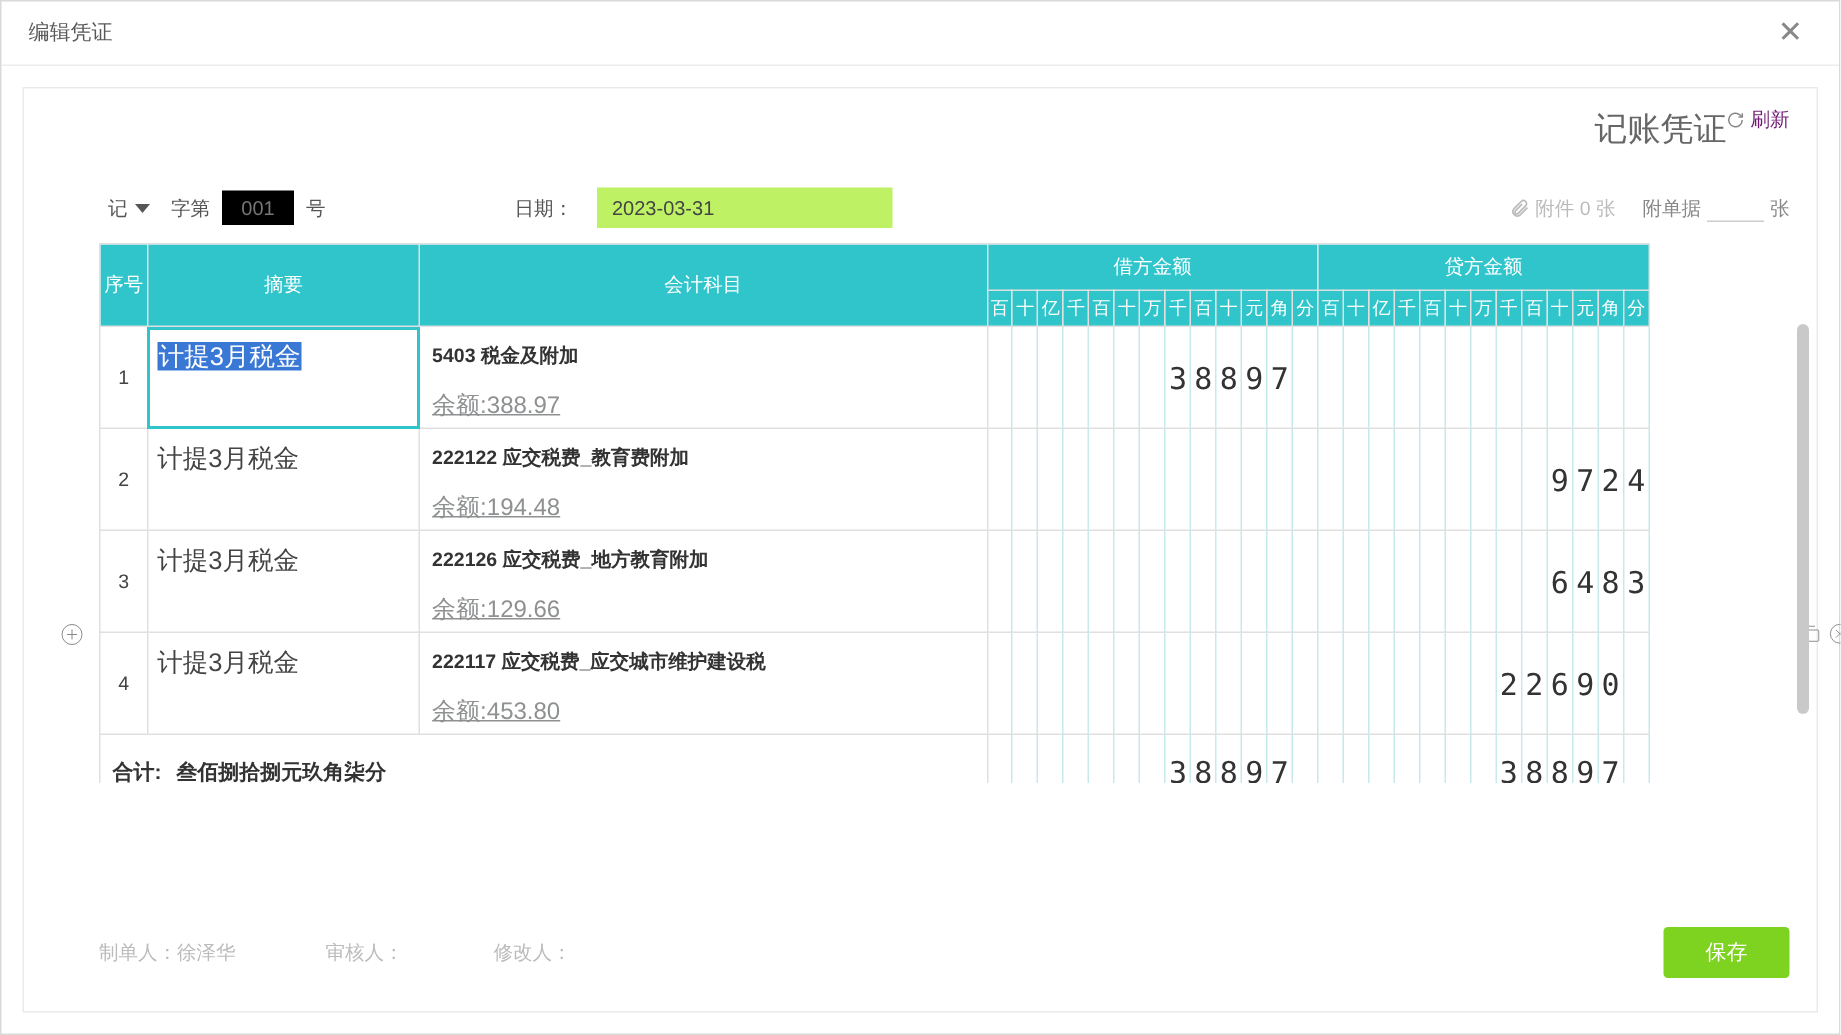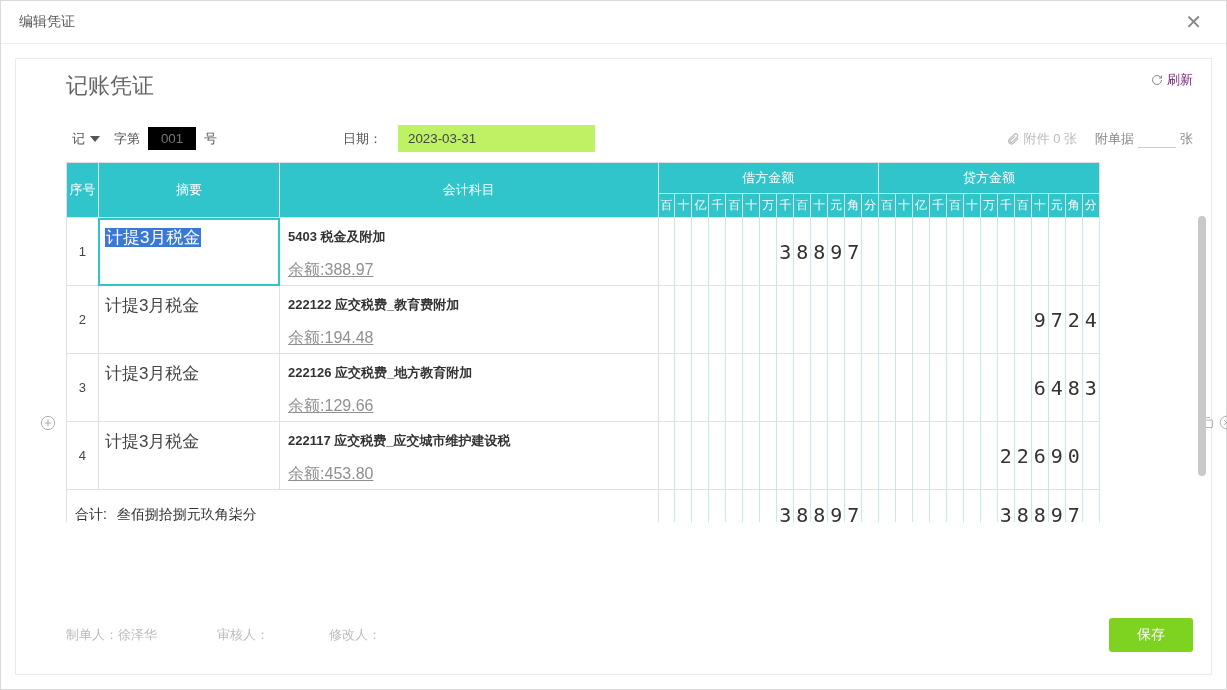--- a/index.html
+++ b/index.html
@@ -12,21 +12,21 @@
     --green: #7ed321;
     --ink: #333;
   }
   html,body{margin:0;padding:0;font-family:"Microsoft YaHei","PingFang SC",Arial,sans-serif;font-size:13px;color:var(--ink);background:#fff}
   .modal{width:1227px;height:690px;box-sizing:border-box;display:flex;flex-direction:column;border:1px solid #d9d9d9}
   .modal-header{display:flex;align-items:center;justify-content:space-between;padding:10px 18px;border-bottom:1px solid #eee}
   .modal-title{font-size:14px;color:#585858}
   .close-btn{font-size:20px;color:#888;cursor:pointer;background:none;border:none;line-height:1}
   .modal-body{flex:1;padding:14px 14px 14px 14px;display:flex;flex-direction:column;min-height:0}
   .card{flex:1;border:1px solid #eaeaea;padding:12px 18px 22px 50px;display:flex;flex-direction:column;min-height:0;position:relative}
-  .card-head{display:flex;align-items:flex-start;justify-content:space-between}
+  .card-head{display:flex;align-items:flex-start;justify-content:flex-end}
   .big-title{font-size:22px;color:#666}
   .refresh{color:#701a75;cursor:pointer;font-size:13px;display:flex;align-items:center;gap:4px}
   .refresh svg{width:12px;height:12px}
   .topbar{display:flex;align-items:center;justify-content:space-between;margin:24px 0 10px}
   .topbar-left{display:flex;align-items:center;gap:8px;color:#555}
   .voucher-word{display:flex;align-items:center;gap:5px;padding:4px 6px;cursor:pointer}
   .voucher-no{width:44px;text-align:center;background:#000000;border:none;padding:4px 2px;color:#777}
   .date-field{background:#bef264;border:none;padding:6px 10px;color:#444;margin-left:8px}
   .topbar-right{display:flex;align-items:center;gap:18px;color:#888}
   .attach{display:flex;align-items:center;gap:4px;color:#bbb}
@@ -49,21 +49,21 @@
   .summary-editing{outline:2px solid var(--teal);outline-offset:-2px}
   .summary-editing span{background:#3a78d6;color:#fff;padding:0 1px}
   .subject-cell{padding:10px 8px 4px}
   .subject-name{font-weight:700;color:#333;margin-bottom:14px}
   .subject-balance{color:var(--muted);font-size:16px;text-decoration:underline}
   tbody tr{height:62px}
   .ruler{border-left:1px solid var(--ruler-border);border-right:1px solid var(--ruler-border);text-align:center;font-family:"Tahoma",monospace;font-size:20px;color:#333;vertical-align:middle;padding:0}
   .ruler.blue-l{border-left:1px solid var(--ruler-blue)}
   .ruler.red-l {border-left:1px solid var(--ruler-red)}
   tfoot td{font-size:14px;padding:16px 8px;vertical-align:middle}
-  .total-lbl{font-weight:400}
+  .total-lbl{font-weight:700}
   .meta{display:flex;gap:60px;color:#bbb;font-size:13px;margin-top:14px}
   .save-row{display:flex;justify-content:flex-end;margin-top:-26px}
   .save-btn{background:var(--green);color:#fff;border:none;padding:8px 28px;border-radius:3px;font-size:14px;cursor:pointer}
   .row-controls{position:absolute;left:-32px;width:28px;display:flex;align-items:center;justify-content:center}
   .row-controls svg{width:16px;height:16px;stroke:#888;fill:none}
   .row-controls.right{left:auto;right:-44px;width:40px;gap:4px}
   .row-controls.right svg{width:15px;height:15px}
   .scroll-indicator{position:absolute;right:-13px;top:54px;width:8px;height:260px;background:#c9c9c9;border-radius:4px}
 </style>
 </head>

